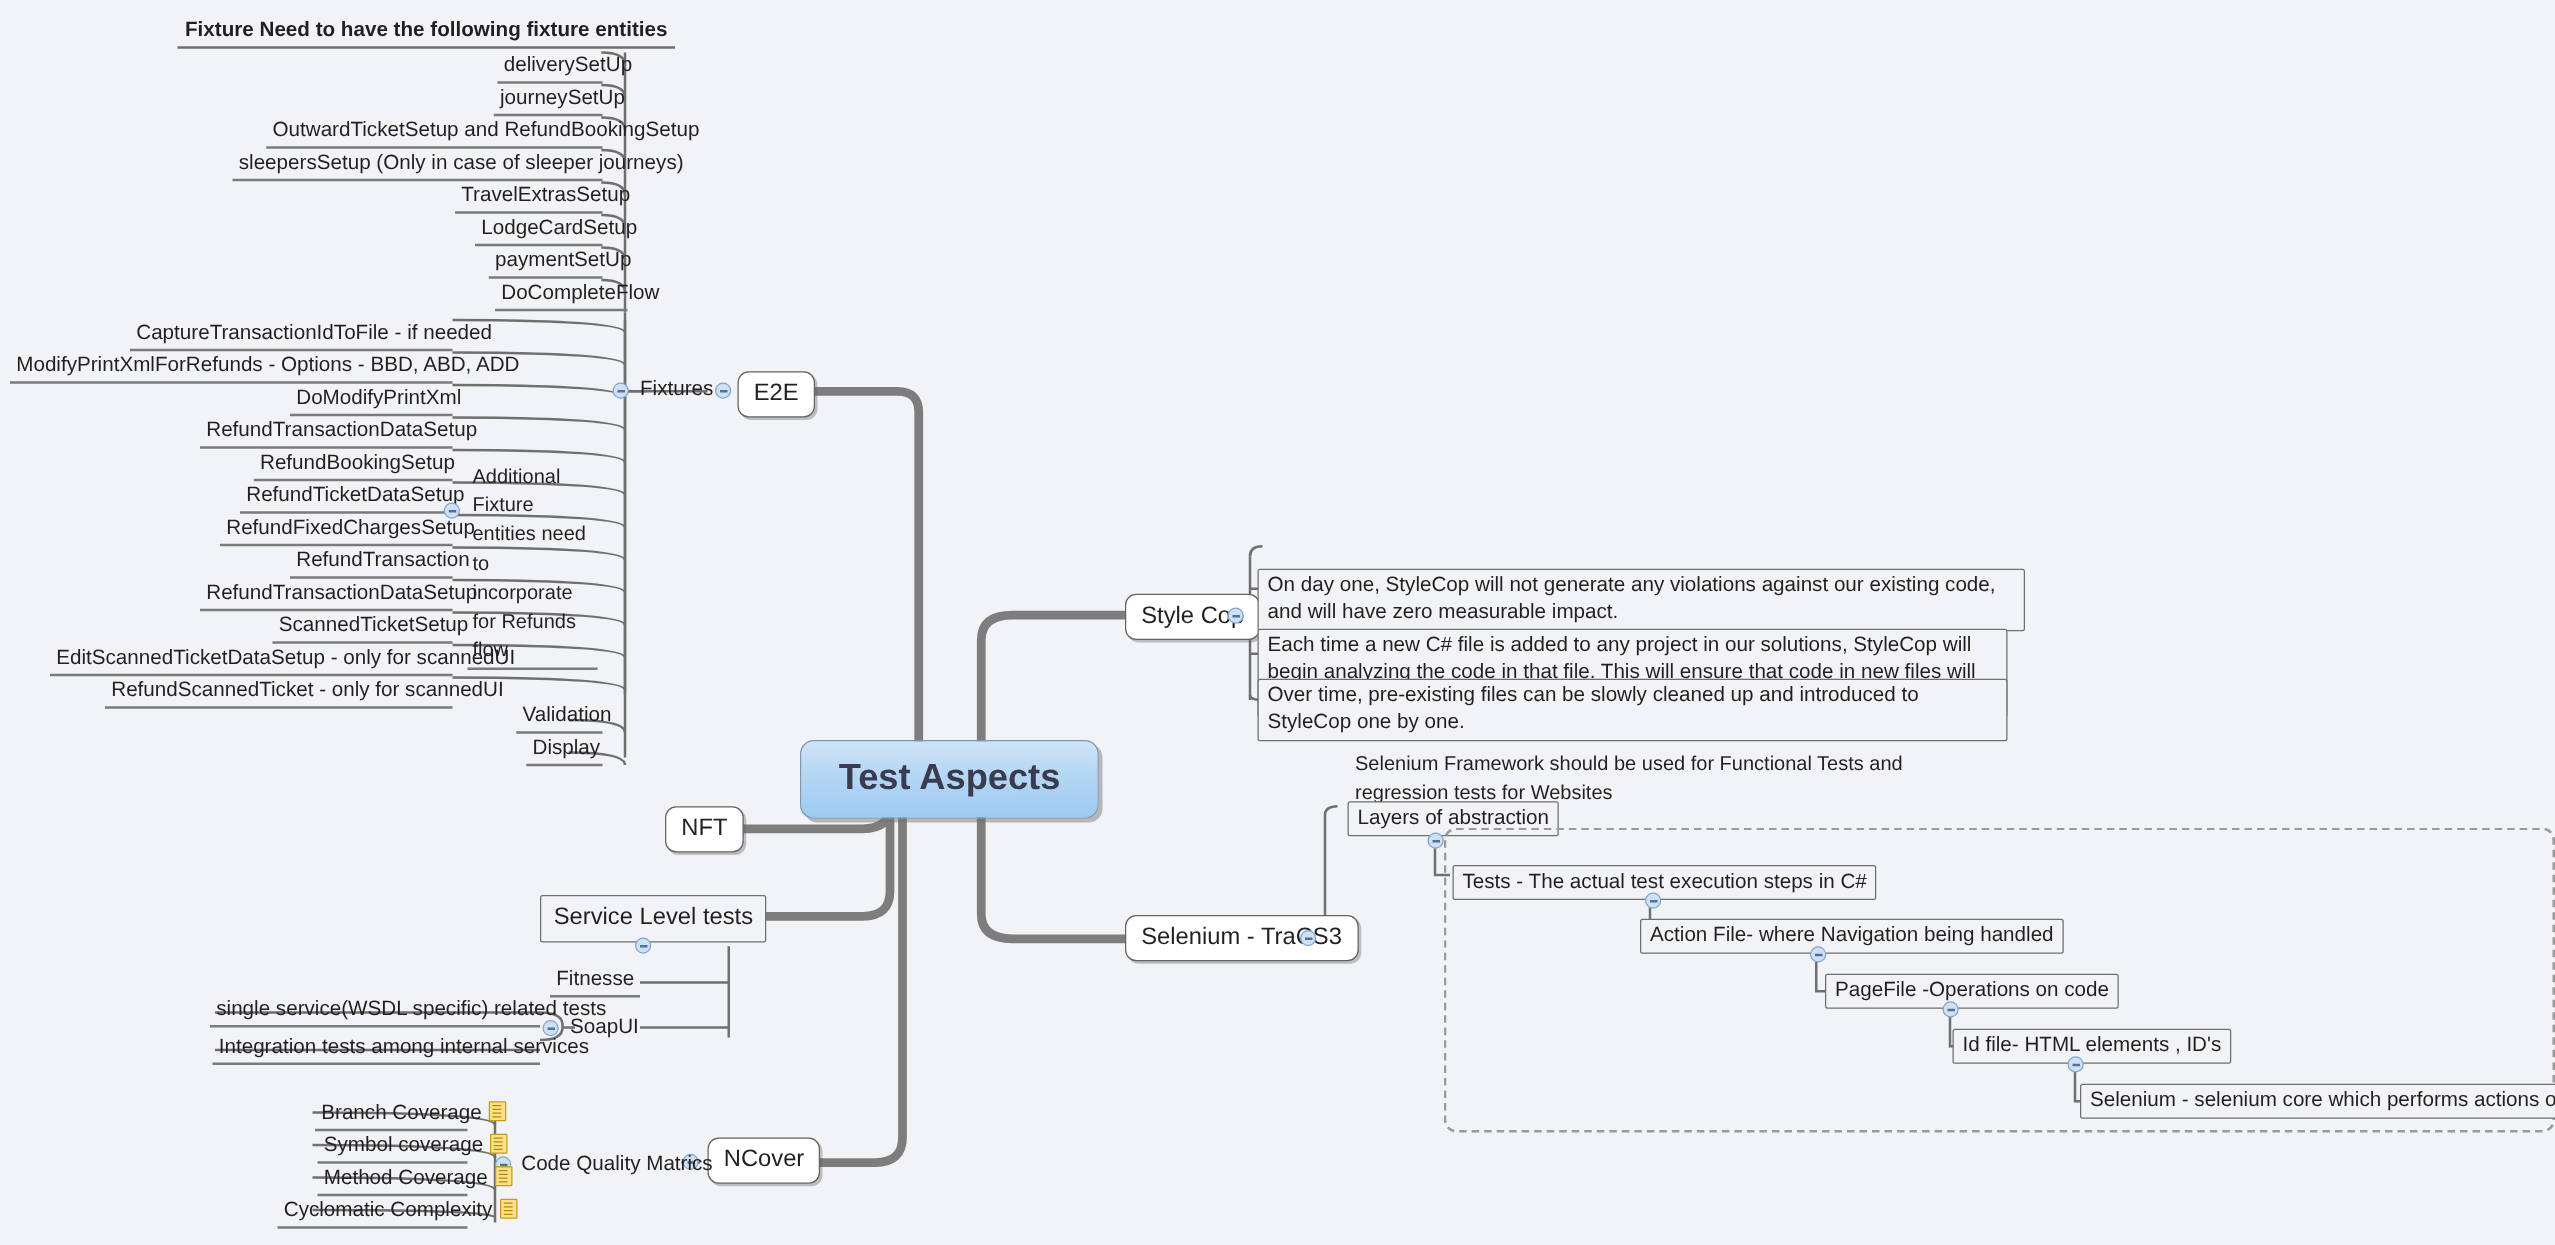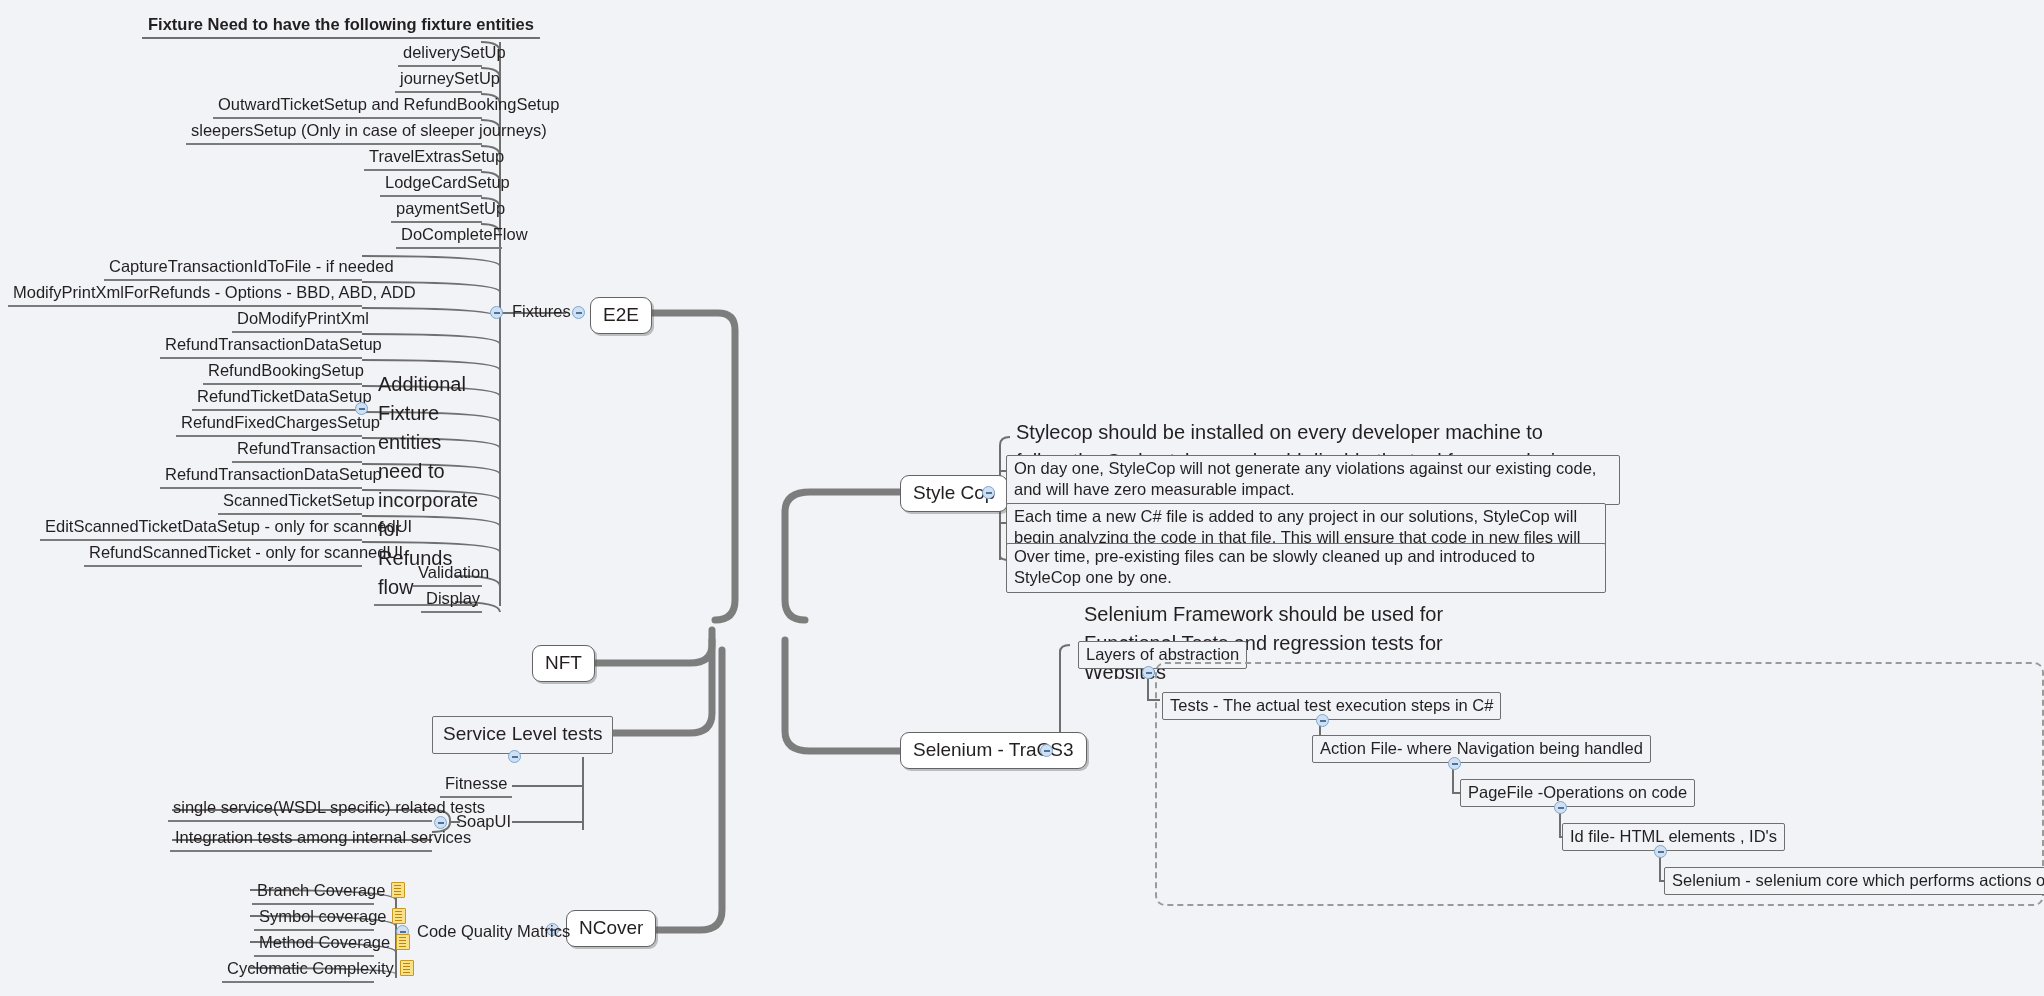--- a/index.html
+++ b/index.html
@@ -45,21 +45,21 @@
     border:1.6px solid #636363;
     border-radius:9px;
     box-shadow:2px 2px 0 rgba(90,90,90,.35);
   }
 
   
   .plain{font-size:16.5px;line-height:1.25;padding:1px 4px;}
 
   
   .freetext{
-    font-size:20px;
+    font-size:16px;
     line-height:1.45;
     padding:0 4px 2px 4px;
     border-bottom:2px solid #7b7b7b;
     white-space:normal;
   }
   .freetext.nounderline{border-bottom:none;}
 
   
   .maptitle{
     font-size:16.5px;
@@ -248,20 +248,21 @@
   <div class="collapse" style="left:355px;top:402px;"></div>
 
   <div class="node leaf" style="left:413px;top:561px;width:69px;">Validation</div>
   <div class="node leaf" style="left:421px;top:587px;width:61px;">Display</div>
 
   <div class="node plain" style="left:508px;top:300px;">Fixtures</div>
   <div class="collapse" style="left:490px;top:306px;"></div>
   <div class="collapse" style="left:572px;top:306px;"></div>
   <div class="node capsule" style="left:590px;top:297px;">E2E</div>
 
+  <div class="root" style="left:640px;top:592px;">Test Aspects</div>
 
   <div class="node capsule" style="left:532px;top:645px;">NFT</div>
 
   <div class="node boxed" style="left:432px;top:716px;font-size:19px;padding:5px 10px 6px;">Service Level tests</div>
   <div class="collapse" style="left:508px;top:750px;"></div>
 
   <div class="node leaf" style="left:440px;top:772px;width:72px;">Fitnesse</div>
   <div class="node plain" style="left:452px;top:810px;">SoapUI</div>
   <div class="collapse" style="left:434px;top:816px;"></div>
 
@@ -282,21 +283,20 @@
   <div class="node leaf" style="left:254px;top:931px;width:120px;">
     <span>Method Coverage</span><span class="note-icon"></span>
   </div>
   <div class="node leaf" style="left:222px;top:957px;width:152px;">
     <span>Cyclomatic Complexity</span><span class="note-icon"></span>
   </div>
 
   <div class="node capsule" style="left:900px;top:475px;">Style Cop</div>
   <div class="collapse" style="left:982px;top:486px;"></div>
 
-  <div class="node freetext nounderline" style="left:1012px;top:418px;width:590px;">Stylecop should be installed on every developer machine to follow the Code style, we should disable the tool from analyzing all pre-existing C# files</div>
   <div class="node boxed" style="left:1006px;top:455px;width:614px;white-space:normal;">On day one, StyleCop will not generate any violations against our existing code, and will have zero measurable impact.</div>
   <div class="node boxed" style="left:1006px;top:503px;width:600px;white-space:normal;">Each time a new C# file is added to any project in our solutions, StyleCop will begin analyzing the code in that file. This will ensure that code in new files will be compliant from the start.</div>
   <div class="node boxed" style="left:1006px;top:543px;width:600px;white-space:normal;">Over time, pre-existing files can be slowly cleaned up and introduced to StyleCop one by one.</div>
 
   <div class="node capsule" style="left:900px;top:732px;">Selenium - TraCS3</div>
   <div class="collapse" style="left:1040px;top:744px;"></div>
 
   <div class="node freetext nounderline" style="left:1080px;top:600px;width:450px;">Selenium Framework should be used for Functional Tests and regression tests for Websites</div>
 
   <div class="node boxed" style="left:1078px;top:641px;">Layers of abstraction</div>

